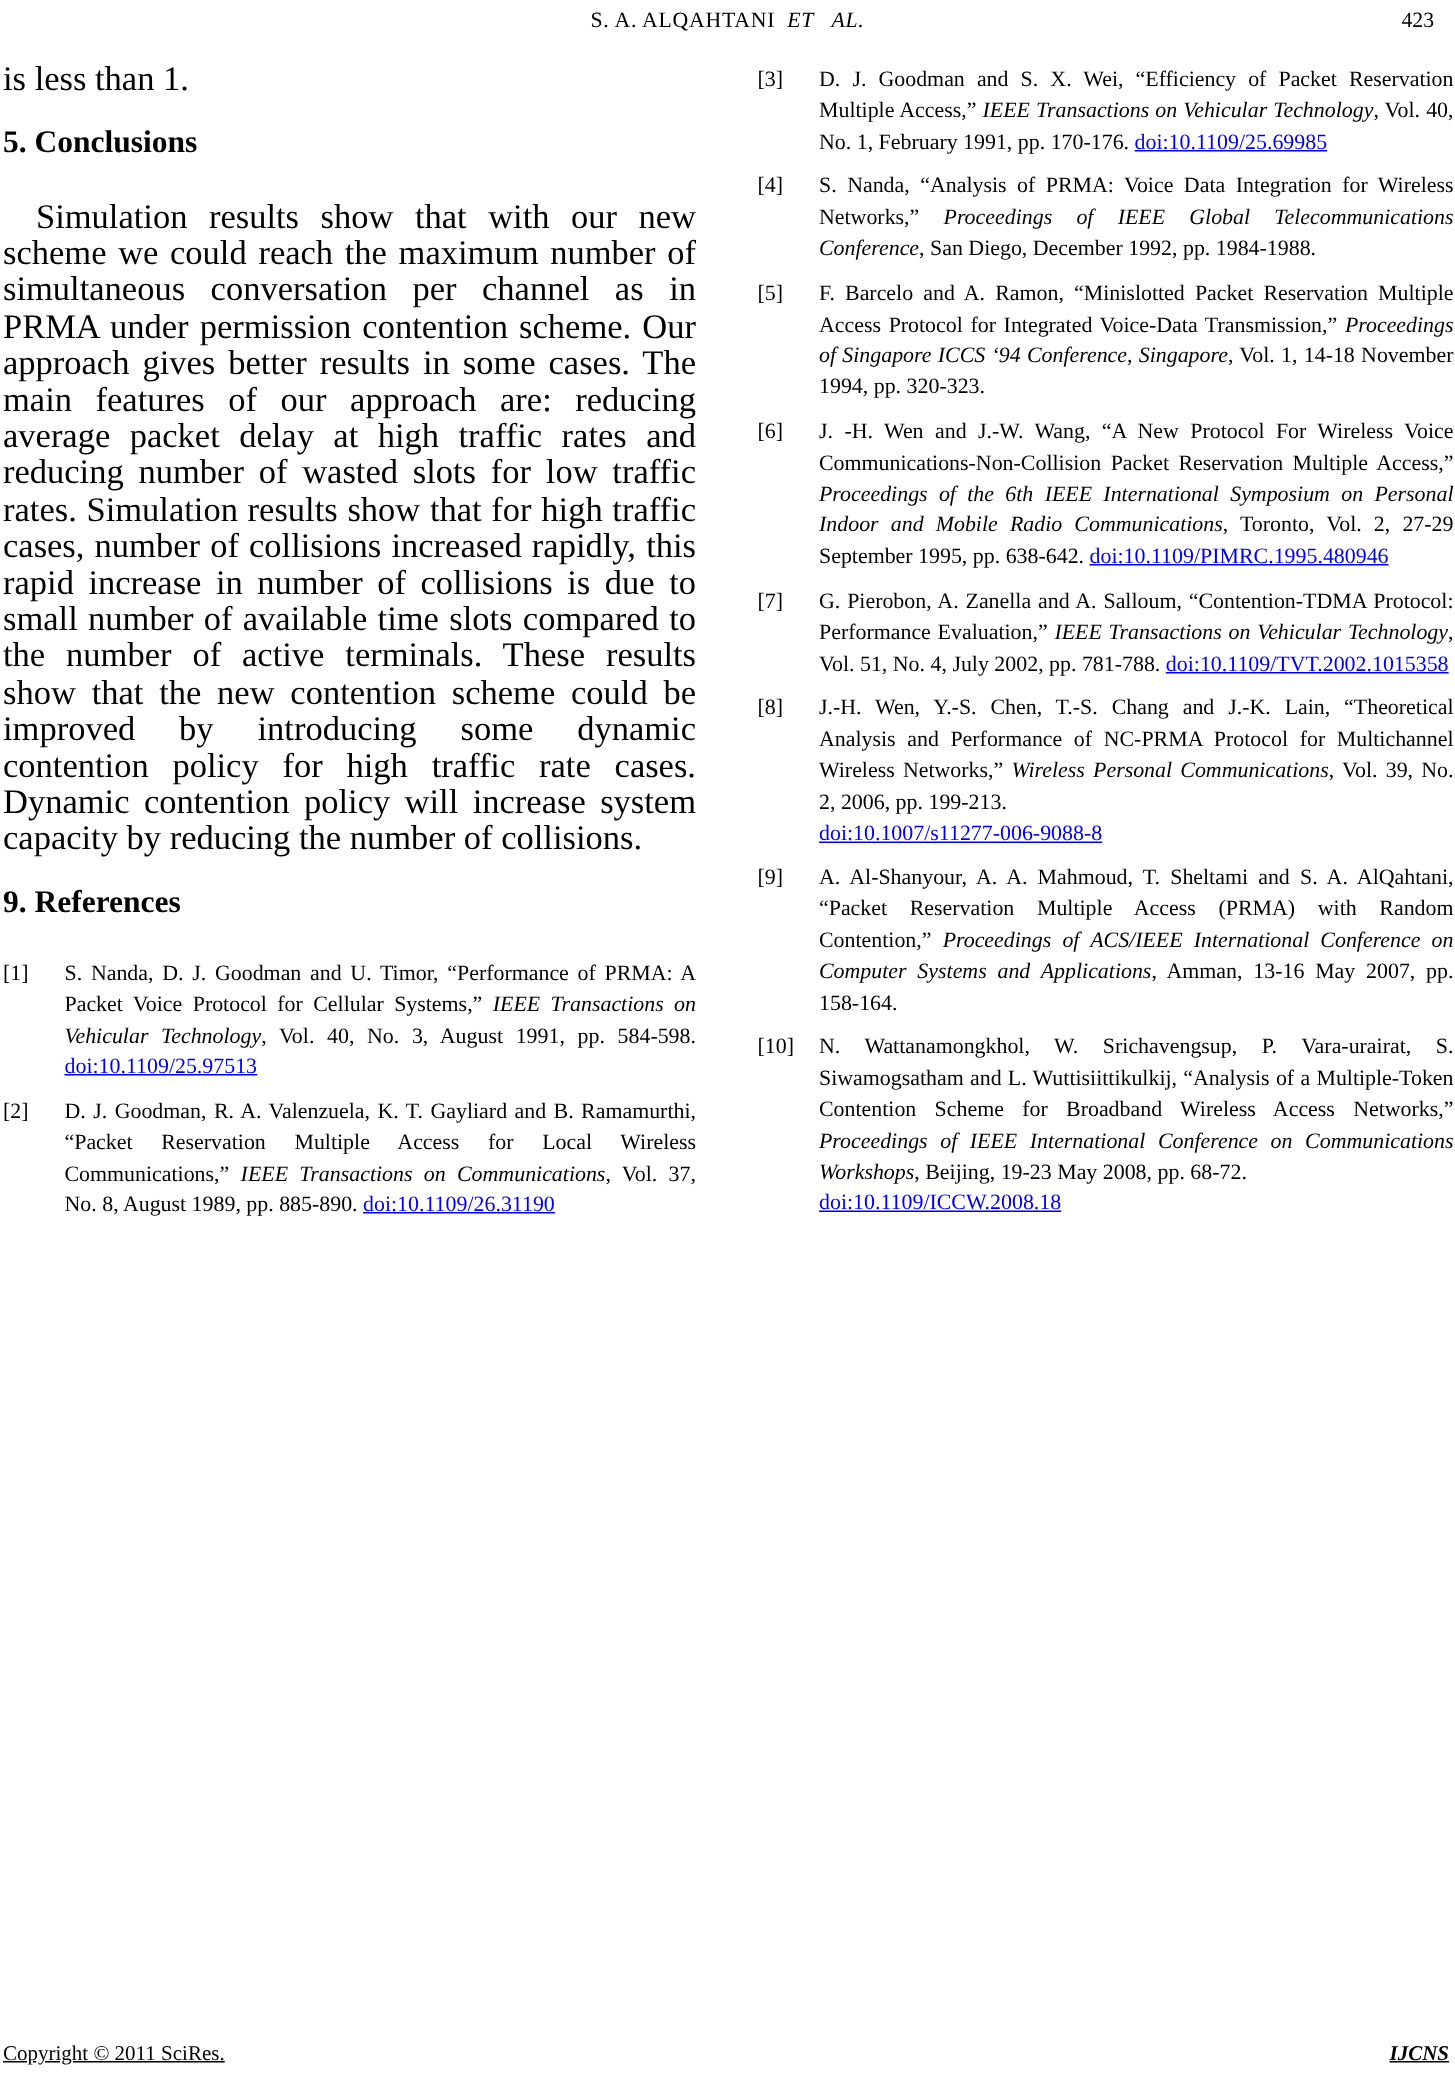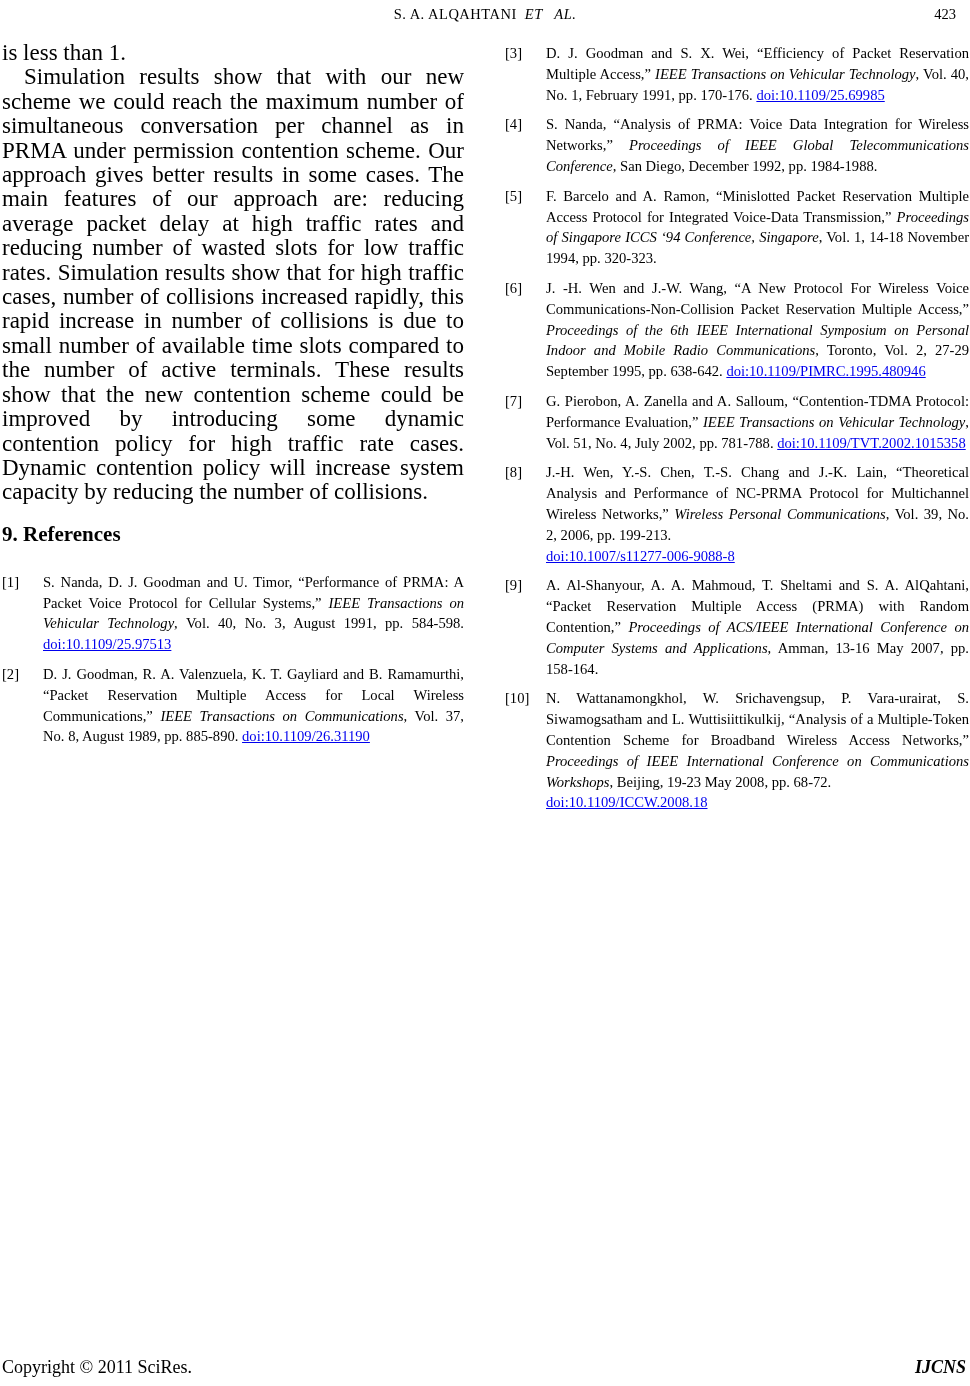--- a/index.html
+++ b/index.html
@@ -79,37 +79,39 @@
   }
 
   
   .page-footer {
     position: absolute;
     left: 2px;
     right: 4px;
     bottom: 8px;
     display: flex;
     justify-content: space-between;
-    font-size: 18px;
+    font-size: 14px;
+    text-decoration: underline;
   }
   .journal-abbrev { font-weight: bold; font-style: italic; }
 </style>
 </head>
 <body>
 
 <header class="page-header">
   <div class="running-title">
     <span>S. A. ALQAHTANI</span><span class="etal">ET AL.</span>
   </div>
   <div class="page-number">423</div>
 </header>
 
 <main class="columns">
   <section class="col col-left">
     <p class="body-text">is less than 1.</p>
+    <h2 class="section-heading">5. Conclusions</h2>
     <p class="body-text indent">Simulation results show that with our new scheme we could reach the maximum number of simultaneous conversation per channel as in PRMA under permission contention scheme. Our approach gives better results in some cases. The main features of our approach are: reducing average packet delay at high traffic rates and reducing number of wasted slots for low traffic rates. Simulation results show that for high traffic cases, number of collisions increased rapidly, this rapid increase in number of collisions is due to small number of available time slots compared to the number of active terminals. These results show that the new contention scheme could be improved by introducing some dynamic contention policy for high traffic rate cases. Dynamic contention policy will increase system capacity by reducing the number of collisions.</p>
     <h2 class="section-heading">9. References</h2>
     <div class="ref-list">
         <div class="ref-item"><span class="ref-num">[1]</span><span><span>S. Nanda, D. J. Goodman and U. Timor, “Performance of PRMA: A Packet Voice Protocol for Cellular Systems,” </span><span class="italic">IEEE Transactions on Vehicular Technology</span><span>, Vol. 40, No. 3, August 1991, pp. 584-598. </span><a href="#" class="doi-link">doi:10.1109/25.97513</a></span></div>
         <div class="ref-item"><span class="ref-num">[2]</span><span><span>D. J. Goodman, R. A. Valenzuela, K. T. Gayliard and B. Ramamurthi, “Packet Reservation Multiple Access for Local Wireless Communications,” </span><span class="italic">IEEE Transactions on Communications</span><span>, Vol. 37, No. 8, August 1989, pp. 885-890. </span><a href="#" class="doi-link">doi:10.1109/26.31190</a></span></div>
       </div>
   </section>
 
   <section class="col col-right">
     <div class="ref-list">

